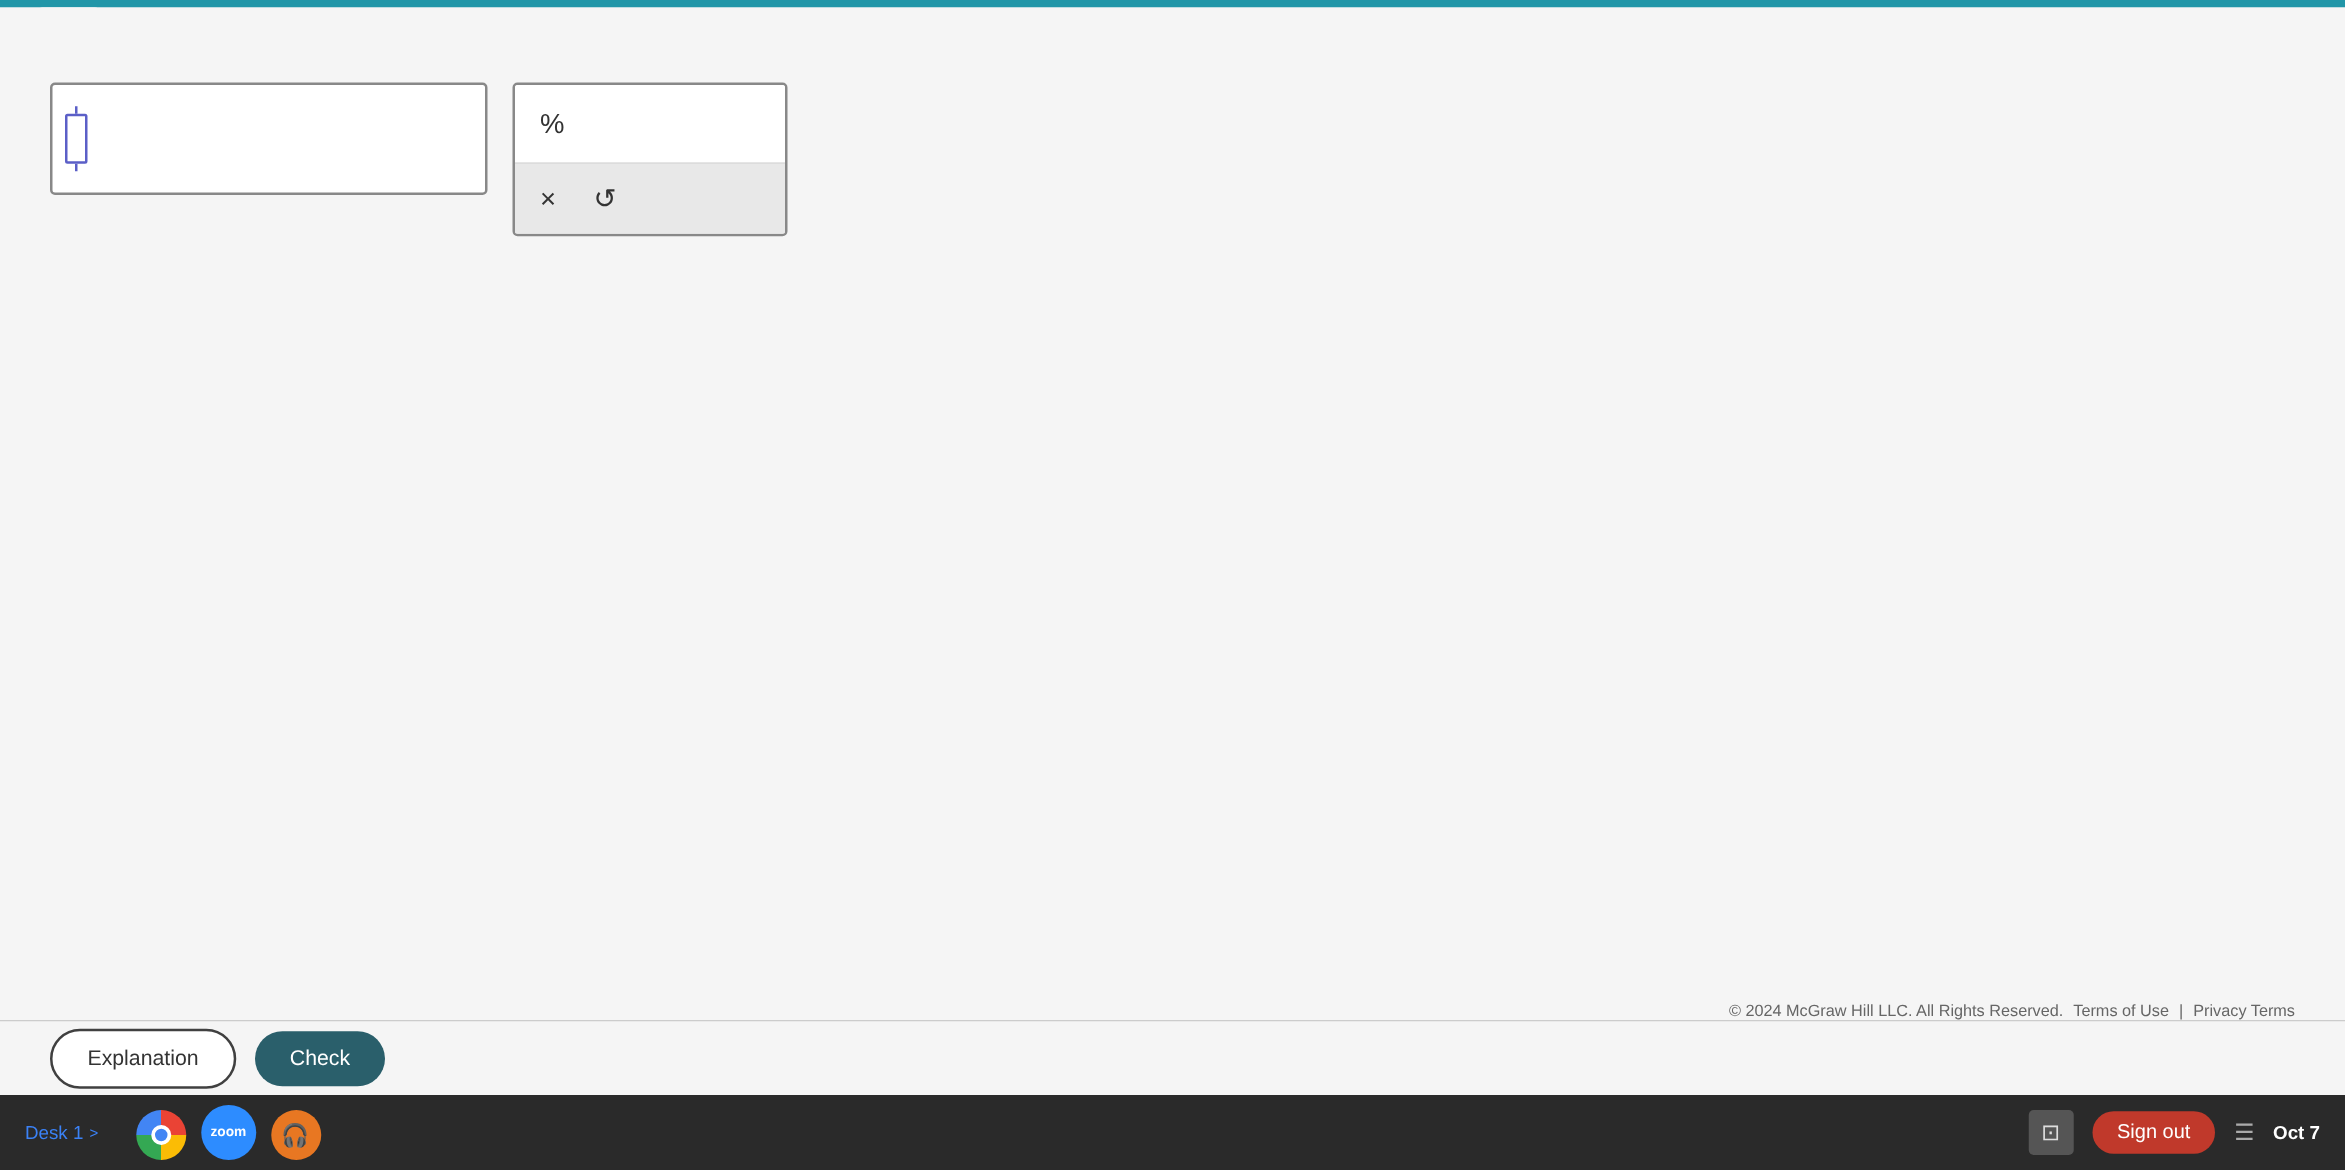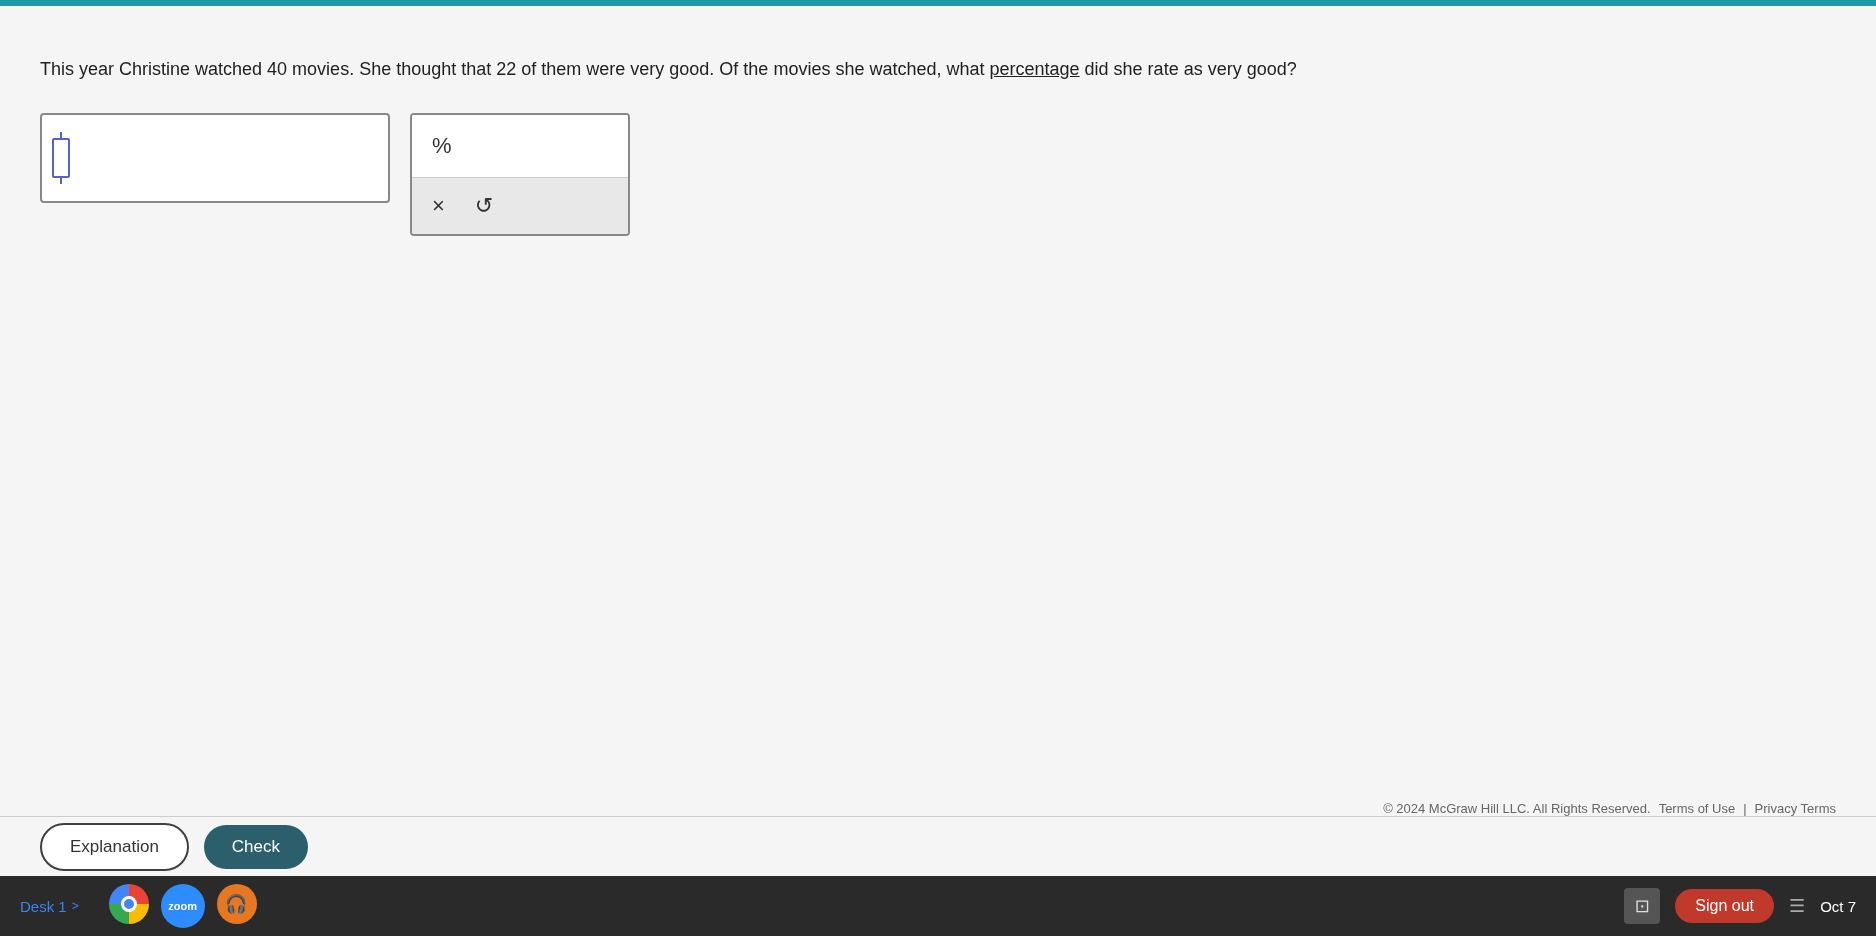--- a/index.html
+++ b/index.html
@@ -219,21 +219,21 @@
       align-items: center;
       gap: 5px;
     }
 
     .taskbar-desk .chevron {
       font-size: 12px;
     }
 
     .taskbar-icons {
       display: flex;
-      align-items: flex-start;
+      align-items: flex-end;
       gap: 12px;
       margin-left: 20px;
     }
 
     
     .chrome-icon {
       width: 40px;
       height: 40px;
       border-radius: 50%;
       background: conic-gradient(#ea4335 0deg 90deg, #fbbc05 90deg 180deg, #34a853 180deg 270deg, #4285f4 270deg 360deg);
@@ -312,36 +312,33 @@
     }
 
     .taskbar-bars {
       color: #aaa;
       font-size: 18px;
     }
 
     .taskbar-date {
       color: white;
       font-size: 15px;
-      font-weight: normal;
+      font-weight: bold;
     }
   </style>
 </head>
 <body>
 
 <div class="top-bar"></div>
 
 <button class="chevron-btn">
   <span>⌄</span>
 </button>
 
 <div class="main-content">
-  <p class="question-text">
-    <span>This year Christine watched 40 movies. She thought that 22 of them were very good. Of the movies she watched, what </span><span class="underline">percentage</span><span> did she rate as very good?</span>
-  </p>
 
   <div class="answer-area">
 
     <div class="input-box">
       <span class="cursor-icon"></span>
     </div>
 
     <div class="percent-panel">
       <div class="percent-top">
         <span>%</span>

